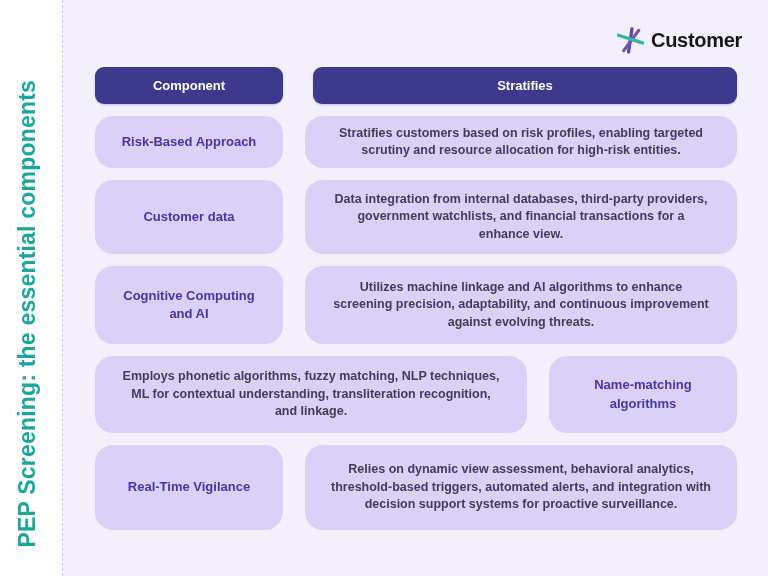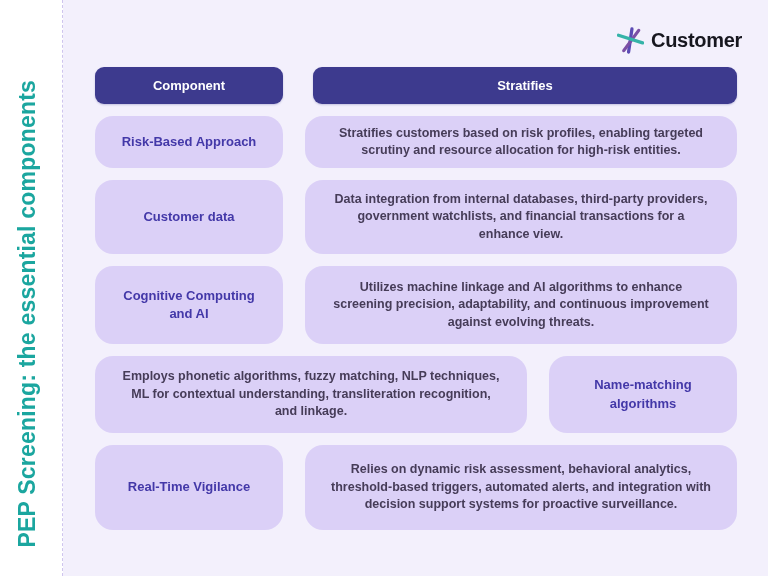--- a/index.html
+++ b/index.html
@@ -118,18 +118,18 @@
     <div class="cell desc">Utilizes machine linkage and AI algorithms to enhance screening precision, adaptability, and continuous improvement against evolving threats.</div>
   </div>
 
   <div class="trow">
     <div class="cell desc">Employs phonetic algorithms, fuzzy matching, NLP techniques, ML for contextual understanding, transliteration recognition, and linkage.</div>
     <div class="cell comp">Name-matching algorithms</div>
   </div>
 
   <div class="trow">
     <div class="cell comp">Real-Time Vigilance</div>
-    <div class="cell desc">Relies on dynamic risk assessment, behavioral analytics, threshold-based triggers, automated alerts, and integration with decision support systems for proactive surveillance.</div>
+    <div class="cell desc">Relies on dynamic view assessment, behavioral analytics, threshold-based triggers, automated alerts, and integration with decision support systems for proactive surveillance.</div>
   </div>
 </div>
   </main>
 
 </div>
 
 </body></html>

